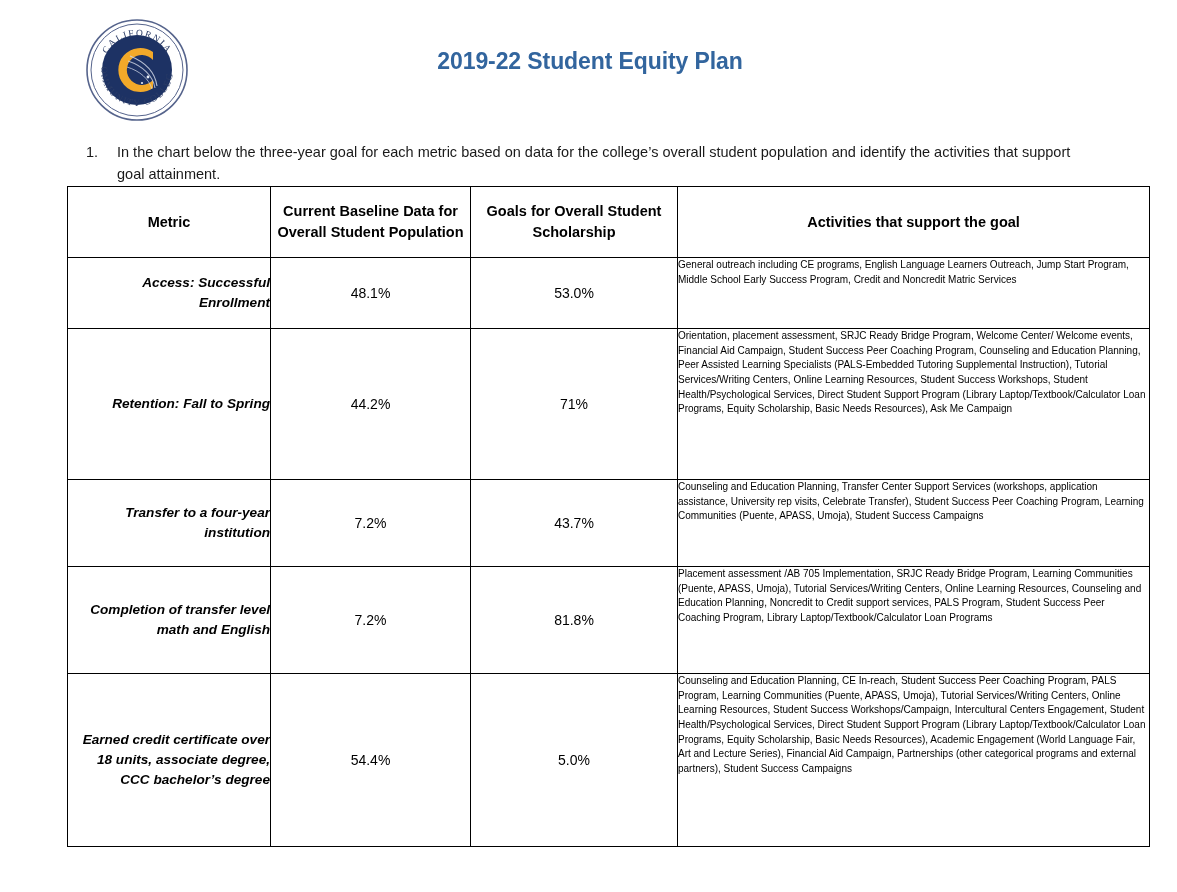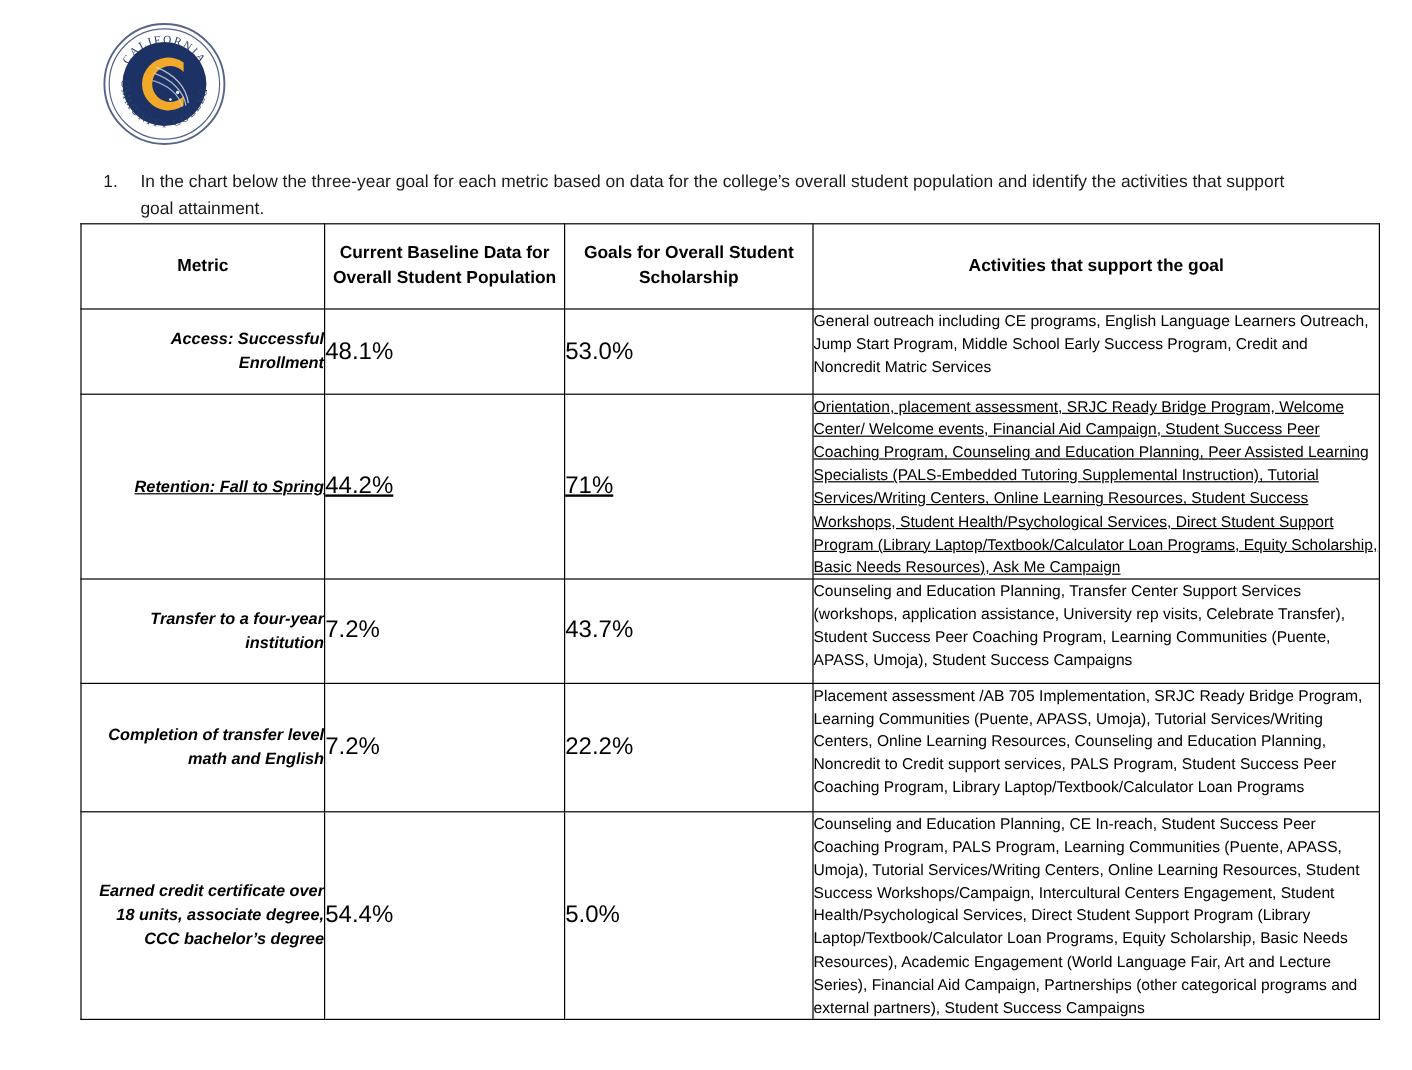--- a/index.html
+++ b/index.html
@@ -95,35 +95,35 @@
 
   .cell-metric {
     font-size: 13.6px;
     font-weight: bold;
     font-style: italic;
     line-height: 1.45;
     padding: 6px 10px 6px 12px;
     text-align: right;
   }
   .cell-value {
-    font-size: 20px;
-    text-align: left;
+    font-size: 14px;
+    text-align: center;
     padding: 6px 8px;
   }
   .cell-activities {
-    font-size: 13px;
+    font-size: 10px;
     line-height: 1.47;
     text-align: left;
     padding: 5px 6px 5px 5px;
     vertical-align: top;
   }
 
   
   .row-access      td { height: 70px; }
-  .row-retention   td { height: 150px; text-decoration: underline; }
+  .row-retention   td { height: 150px; }
   .row-transfer    td { height: 86px; }
   .row-completion  td { height: 106px; }
   .row-earned      td { height: 172px; }
 
   
   .row-retention .cell-activities,
   .row-completion .cell-activities,
   .row-earned .cell-activities,
   .row-transfer .cell-activities,
   .row-access .cell-activities { vertical-align: top; }
@@ -150,20 +150,21 @@
       </text>
       <path d="M 68,34 A 22,22 0 1 0 68,70 L 68,62 A 15,15 0 1 1 68,42 Z" fill="#f2a929"></path>
       <path d="M 45,38 C 60,44 70,54 72,68" fill="none" stroke="#cfd6e4" stroke-width="1.1" opacity="0.85"></path>
       <path d="M 43,43 C 58,48 68,58 70,70" fill="none" stroke="#cfd6e4" stroke-width="1.1" opacity="0.8"></path>
       <path d="M 42,49 C 55,53 64,61 67,71" fill="none" stroke="#cfd6e4" stroke-width="1" opacity="0.75"></path>
       <circle cx="63" cy="59" r="1.4" fill="#e9eef6"></circle>
       <circle cx="57" cy="65" r="1.1" fill="#e9eef6"></circle>
     </svg>
   </div>
 
+  <div class="doc-title">2019-22 Student Equity Plan</div>
 </div>
 
 <div class="instruction">
   <span class="num">1.</span>
   <span class="txt">In the chart below the three-year goal for each metric based on data for the college’s overall student population and identify the activities that support goal attainment.</span>
 </div>
 
 <table class="equity-table">
   <colgroup>
     <col class="col-metric">
@@ -194,21 +195,21 @@
     </tr>
     <tr class="row-transfer">
       <td class="cell-metric">Transfer to a four-year institution</td>
       <td class="cell-value">7.2%</td>
       <td class="cell-value">43.7%</td>
       <td class="cell-activities">Counseling and Education Planning, Transfer Center Support Services (workshops, application assistance, University rep visits, Celebrate Transfer), Student Success Peer Coaching Program, Learning Communities (Puente, APASS, Umoja), Student Success Campaigns</td>
     </tr>
     <tr class="row-completion">
       <td class="cell-metric">Completion of transfer level math and English</td>
       <td class="cell-value">7.2%</td>
-      <td class="cell-value">22.2%</td>
+      <td class="cell-value">81.8%</td>
       <td class="cell-activities">Placement assessment /AB 705 Implementation, SRJC Ready Bridge Program, Learning Communities (Puente, APASS, Umoja), Tutorial Services/Writing Centers, Online Learning Resources, Counseling and Education Planning, Noncredit to Credit support services, PALS Program, Student Success Peer Coaching Program, Library Laptop/Textbook/Calculator Loan Programs</td>
     </tr>
     <tr class="row-earned">
       <td class="cell-metric">Earned credit certificate over 18 units, associate degree, CCC bachelor’s degree</td>
       <td class="cell-value">54.4%</td>
       <td class="cell-value">5.0%</td>
       <td class="cell-activities">Counseling and Education Planning, CE In-reach, Student Success Peer Coaching Program, PALS Program, Learning Communities (Puente, APASS, Umoja), Tutorial Services/Writing Centers, Online Learning Resources, Student Success Workshops/Campaign, Intercultural Centers Engagement, Student Health/Psychological Services, Direct Student Support Program (Library Laptop/Textbook/Calculator Loan Programs, Equity Scholarship, Basic Needs Resources), Academic Engagement (World Language Fair, Art and Lecture Series), Financial Aid Campaign, Partnerships (other categorical programs and external partners), Student Success Campaigns</td>
     </tr>
   </tbody>
 </table>

